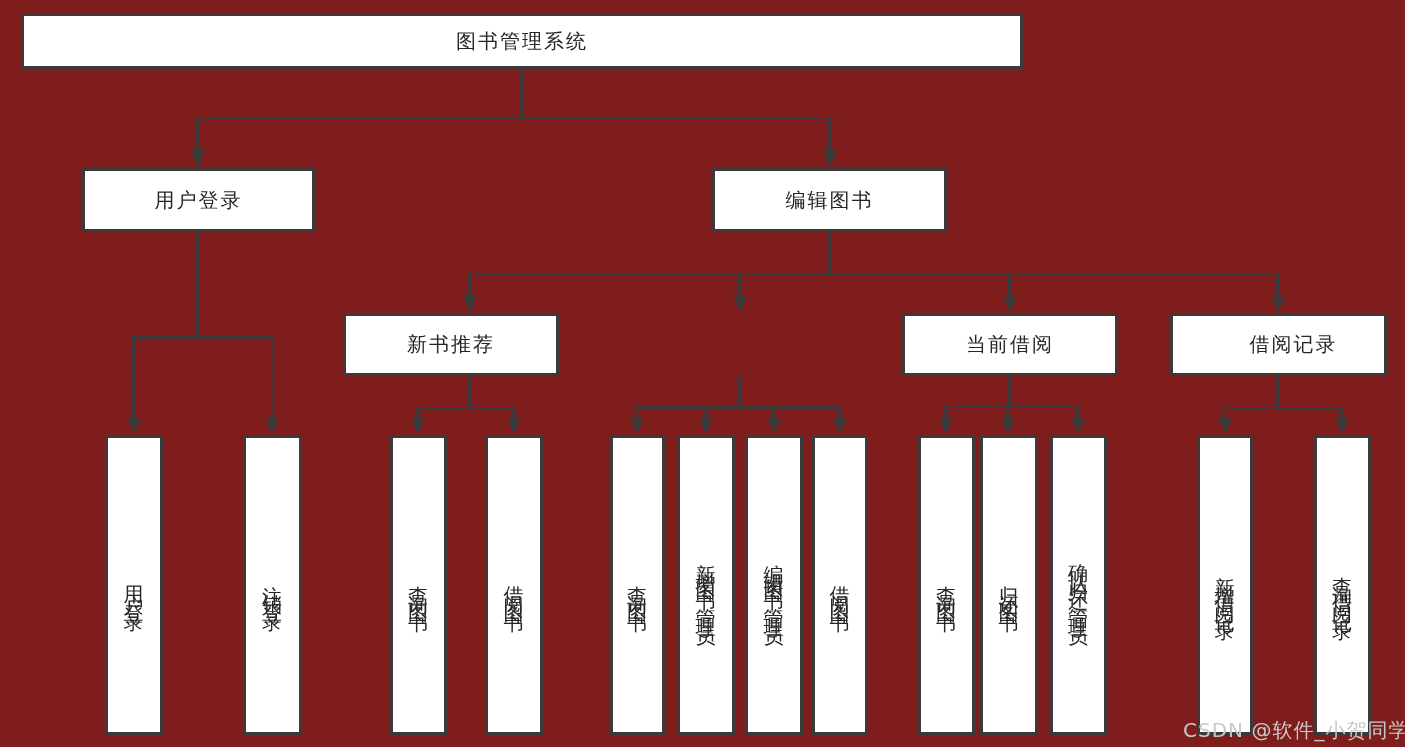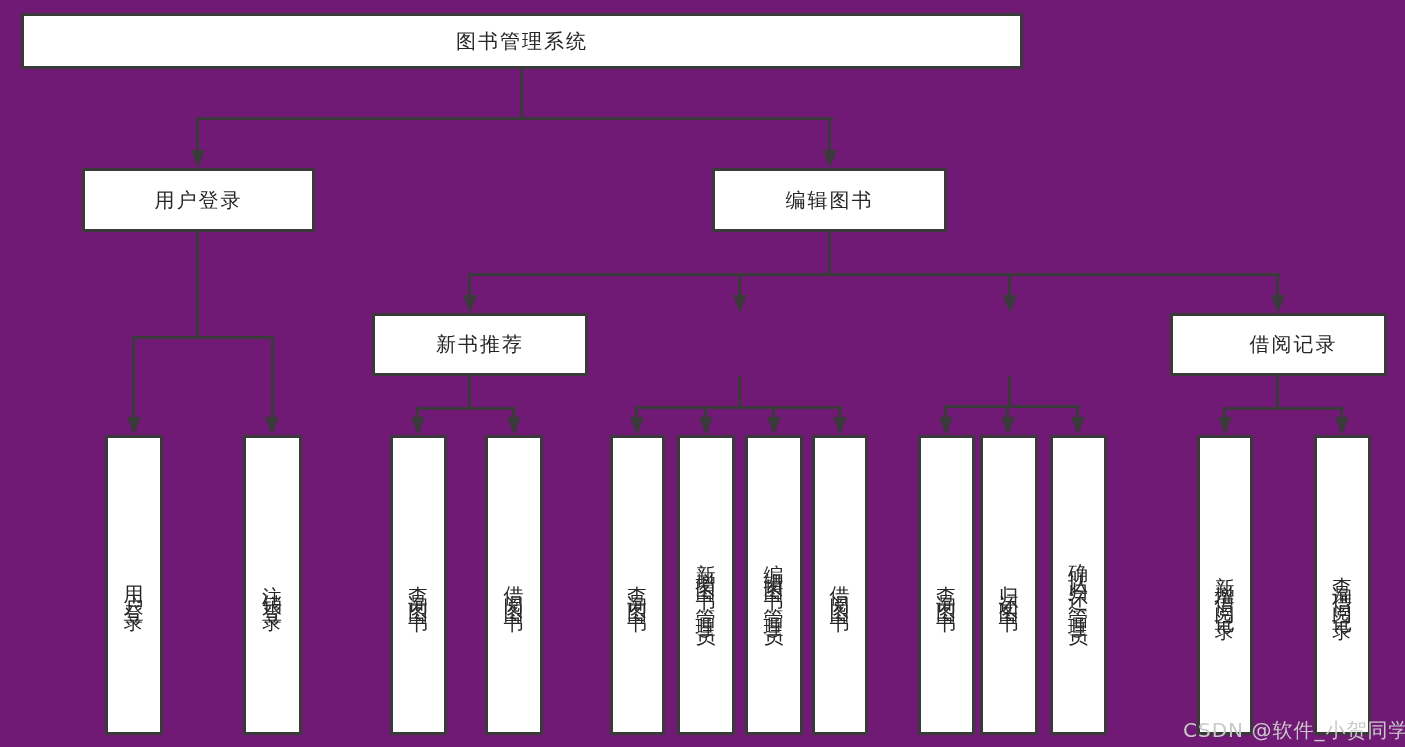--- a/index.html
+++ b/index.html
@@ -4,21 +4,21 @@
 <style>
   html, body {
     margin: 0;
     padding: 0;
     background: #ffffff;
   }
   .canvas {
     position: relative;
     width: 1405px;
     height: 747px;
-    background: #701a75;
+    background: #7f1d1d;
     overflow: hidden;
     font-family: "DejaVu Sans", "Liberation Sans", sans-serif;
   }
   .box {
     position: absolute;
     box-sizing: border-box;
     border: 3px solid #3a3a3a;
     background: #ffffff;
     display: flex;
     align-items: center;
@@ -76,22 +76,25 @@
     <span>图书管理系统</span>
   </div>
 
   <div class="box h-box" style="left:82px; top:168px; width:233px; height:64px;">
     <span>用户登录</span>
   </div>
   <div class="box h-box" style="left:712px; top:168px; width:235px; height:64px;">
     <span>编辑图书</span>
   </div>
 
-  <div class="box h-box" style="left:372px; top:313px; width:216px; height:63px;">
+  <div class="box h-box" style="left:343px; top:313px; width:216px; height:63px;">
     <span>新书推荐</span>
+  </div>
+  <div class="box h-box" style="left:902px; top:313px; width:216px; height:63px;">
+    <span>当前借阅</span>
   </div>
   <div class="box h-box" style="left:1170px; top:313px; width:217px; height:63px;padding-left:30px;">
     <span>借阅记录</span>
   </div>
 
   <div class="box v-box" style="left:105px; top:435px; width:58px; height:300px;">
     <span>用户登录</span>
   </div>
   <div class="box v-box" style="left:243px; top:435px; width:59px; height:300px;">
     <span>注销登录</span>

